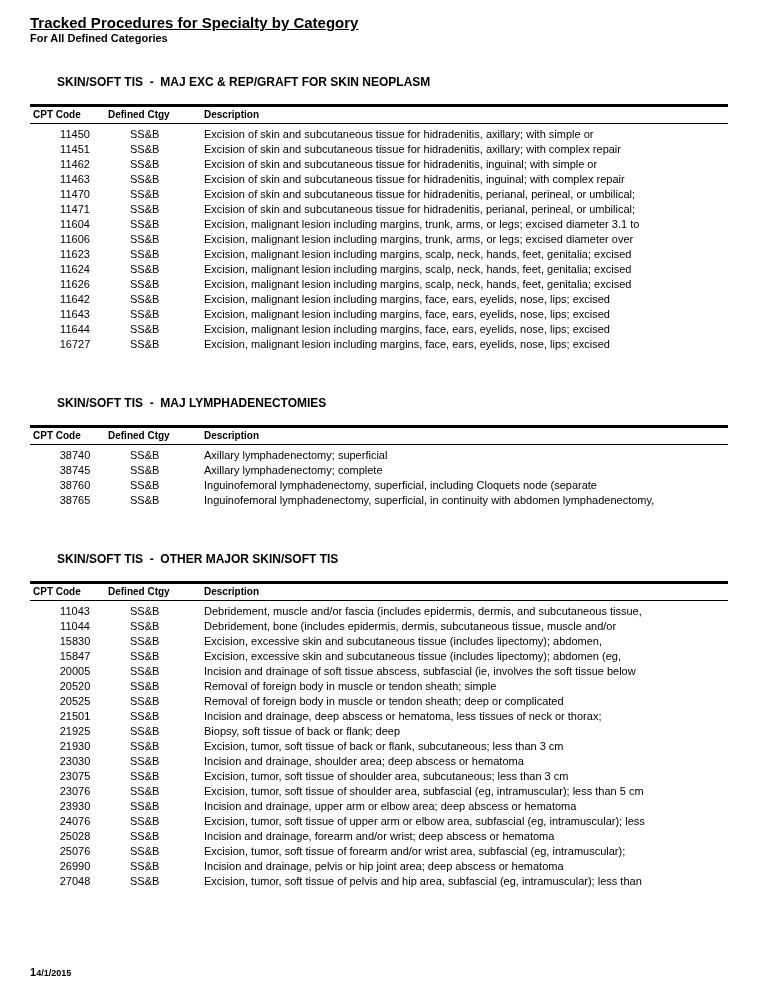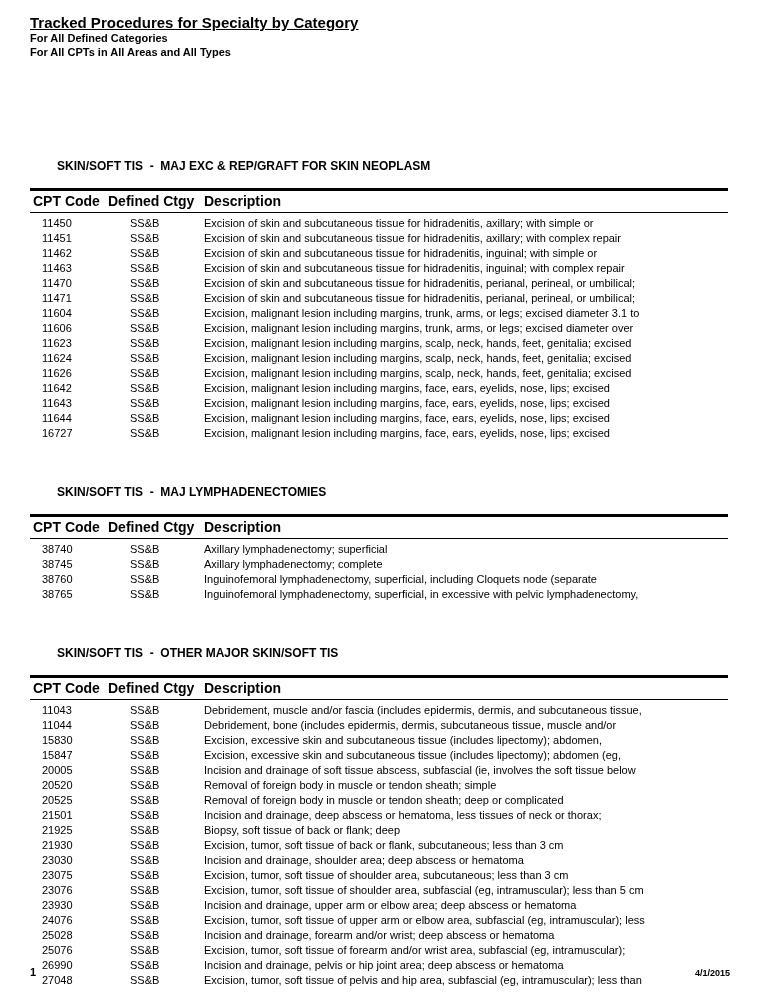--- a/index.html
+++ b/index.html
@@ -9,67 +9,66 @@
     width: 768px; height: 994px; background: #fff; margin: 0 auto;
     position: relative; padding: 14px 40px 0 30px; overflow: hidden;
   }
   .doc-title {
     font-size: 15px; font-weight: bold; text-decoration: underline;
     line-height: 17px;
   }
   .doc-subtitle {
     font-size: 11px; font-weight: bold; line-height: 14px;
   }
-  .sections { margin-top: 100px; }
+  .sections { margin-top: 30px; }
   .section { margin-bottom: 44px; }
   .section-heading {
     font-size: 12px; font-weight: bold; margin: 0 0 15px 27px;
     white-space: pre-wrap;
   }
   .proc-table {
     width: 100%; border-collapse: collapse; font-size: 11px;
     table-layout: fixed;
   }
   .proc-table th {
     text-align: left; font-weight: bold; padding: 2px 0 3px 0;
     border-top: 3px solid #000; border-bottom: 1.5px solid #000;
-    font-size: 14px; white-space: nowrap;
+    font-size: 10px; white-space: nowrap;
   }
   .proc-table th.col-cpt  { width: 78px; padding-left: 3px; }
   .proc-table th.col-ctgy { width: 96px; }
   .proc-table td {
     padding: 0; vertical-align: top; line-height: 15px;
     white-space: nowrap; overflow: hidden;
   }
   .proc-table tbody tr:first-child td { padding-top: 3px; }
-  .proc-table td.cell-cpt  { padding-left: 12px; }
+  .proc-table td.cell-cpt  { padding-left: 12px; text-align: center; }
   .proc-table td.cell-ctgy { padding-left: 22px; }
   .footer {
     position: absolute; left: 30px; right: 30px; bottom: 16px;
     display: flex; align-items: baseline;
   }
   .footer-copyright {
     font-size: 8px; flex: 1 1 0; padding-left: 40px;
   }
   .footer-page {
     font-size: 11px; font-weight: bold; flex: 0 0 auto; text-align: center;
   }
   .footer-date {
-    font-size: 9px; font-weight: bold; flex: 1 1 0; text-align: right;
+    font-size: 9px; font-weight: bold; flex: 1 1 0; text-align: left;
     padding-right: 8px;
   }
 </style>
 </head>
 <body>
 
 <div class="page">
 
   <div class="doc-title">Tracked Procedures for Specialty by Category</div>
   <div class="doc-subtitle">For All Defined Categories</div>
-  <div class="doc-subtitle">For All CPTs in All Areas and All Types</div>
 
   <div class="sections">
       <div class="section">
         <div class="section-heading">SKIN/SOFT TIS  -  MAJ EXC &amp; REP/GRAFT FOR SKIN NEOPLASM</div>
         <table class="proc-table">
           <thead>
             <tr>
               <th class="col-cpt">CPT Code</th>
               <th class="col-ctgy">Defined Ctgy</th>
               <th class="col-desc">Description</th>
@@ -176,21 +175,21 @@
               <td class="cell-desc">Axillary lymphadenectomy; complete</td>
             </tr>
             <tr>
               <td class="cell-cpt">38760</td>
               <td class="cell-ctgy">SS&amp;B</td>
               <td class="cell-desc">Inguinofemoral lymphadenectomy, superficial, including Cloquets node (separate</td>
             </tr>
             <tr>
               <td class="cell-cpt">38765</td>
               <td class="cell-ctgy">SS&amp;B</td>
-              <td class="cell-desc">Inguinofemoral lymphadenectomy, superficial, in excessive with pelvic lymphadenectomy,</td>
+              <td class="cell-desc">Inguinofemoral lymphadenectomy, superficial, in continuity with abdomen lymphadenectomy,</td>
             </tr>
           </tbody>
         </table>
       </div>
       <div class="section">
         <div class="section-heading">SKIN/SOFT TIS  -  OTHER MAJOR SKIN/SOFT TIS</div>
         <table class="proc-table">
           <thead>
             <tr>
               <th class="col-cpt">CPT Code</th>

